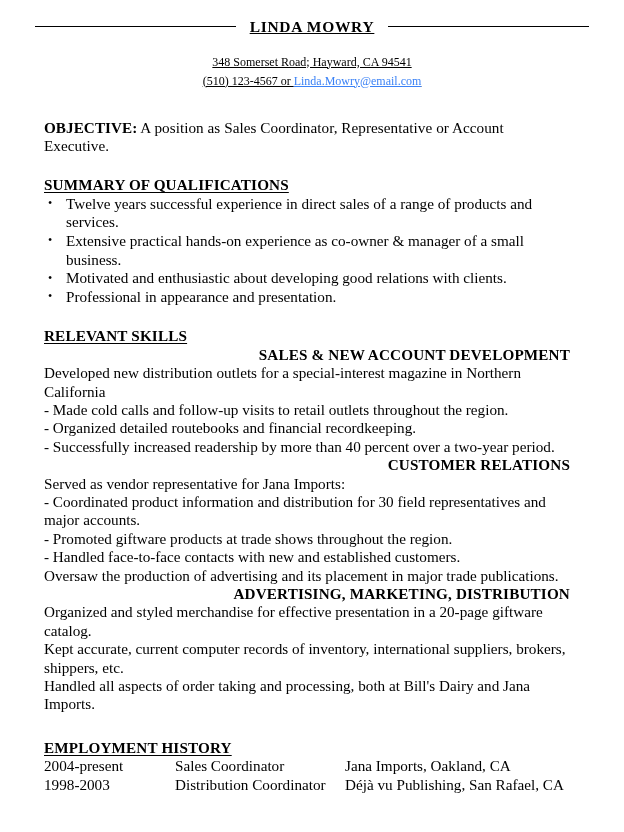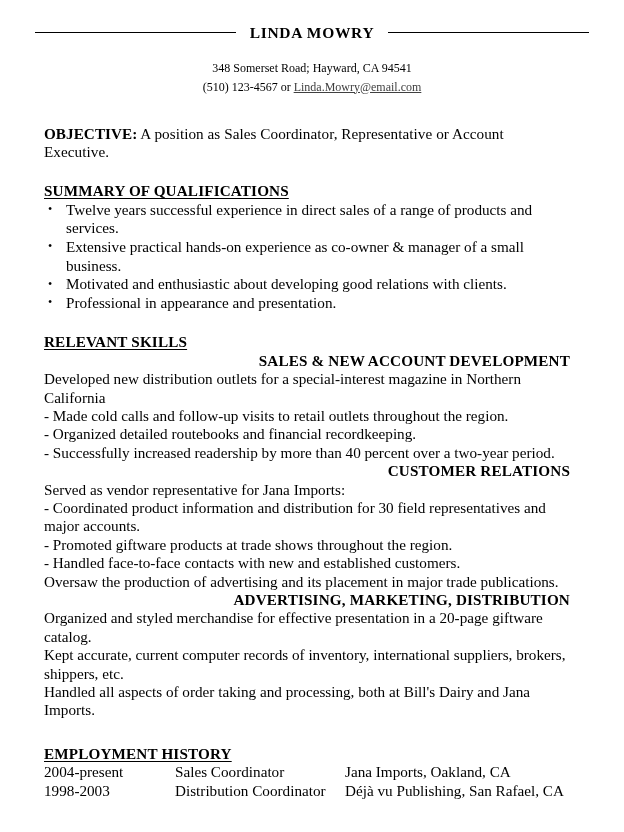--- a/index.html
+++ b/index.html
@@ -19,21 +19,22 @@
   .page {
     position: relative;
     width: 624px;
     height: 832px;
     background: #ffffff;
     overflow: hidden;
   }
 
   
   .header {
-    padding-top: 25px;
+    padding-top: 19px;
+    text-decoration: underline;
   }
   .name-rule {
     display: flex;
     align-items: center;
     margin: 0 35px 0 35px;
   }
   .rule-seg {
     flex: 1 1 auto;
     height: 0;
     border-top: 1.6px solid #000;
@@ -135,21 +136,21 @@
 
   <div class="header">
     <div class="name-rule">
       <span class="rule-seg"></span>
       <span class="name">LINDA MOWRY</span>
       <span class="rule-seg"></span>
     </div>
 
     <div class="contact">
       <div>348 Somerset Road; Hayward, CA 94541</div>
-      <div><span>(510) 123-4567 or </span><a class="email" href="#" style="color: #404040;">Linda.Mowry@email.com</a></div>
+      <div><span>(510) 123-4567 or </span><a class="email" href="#" style="color: #3b82f6;">Linda.Mowry@email.com</a></div>
     </div>
   </div>
 
   <div class="gap-objective"></div>
 
   <div class="content">
 
     <div class="objective-line"><span class="lbl">OBJECTIVE:</span><span> A position as Sales Coordinator, Representative or Account Executive.</span></div>
 
     <div class="gap-md"></div>

